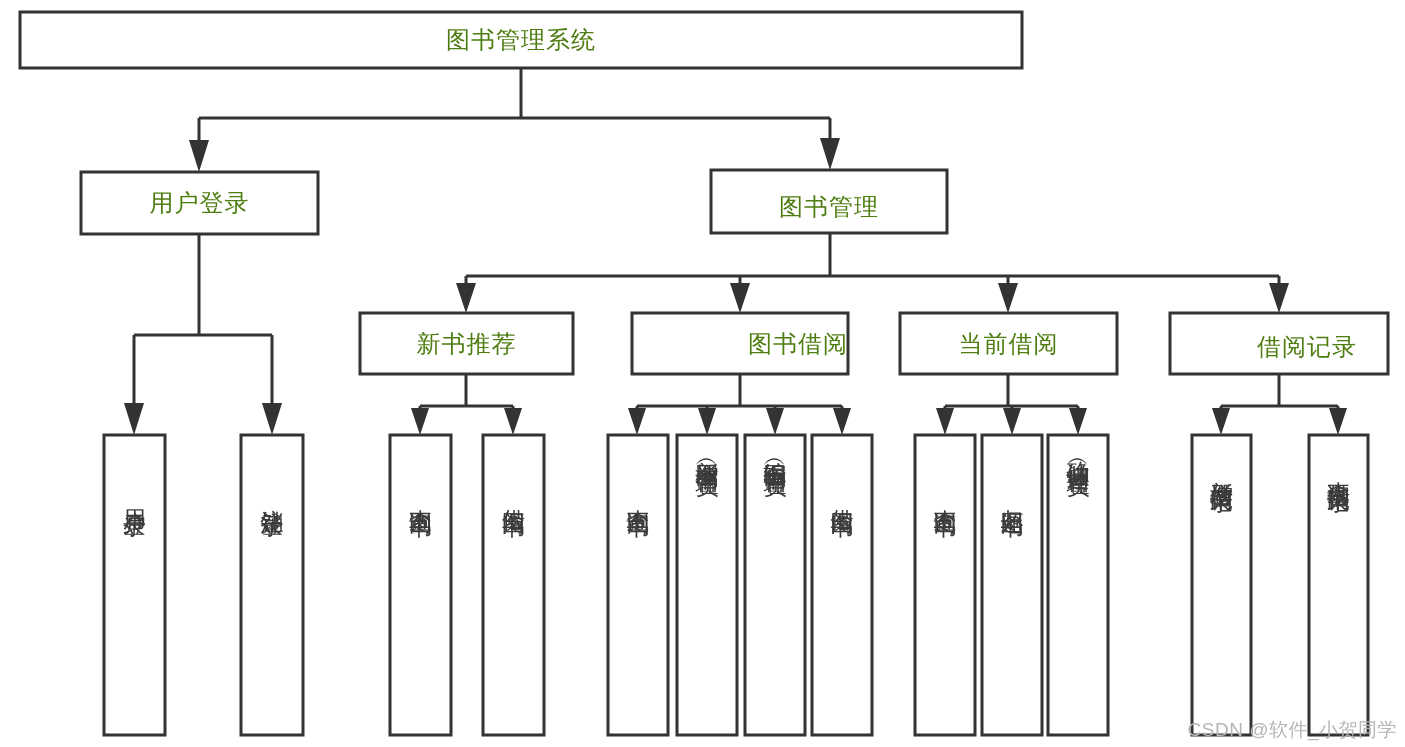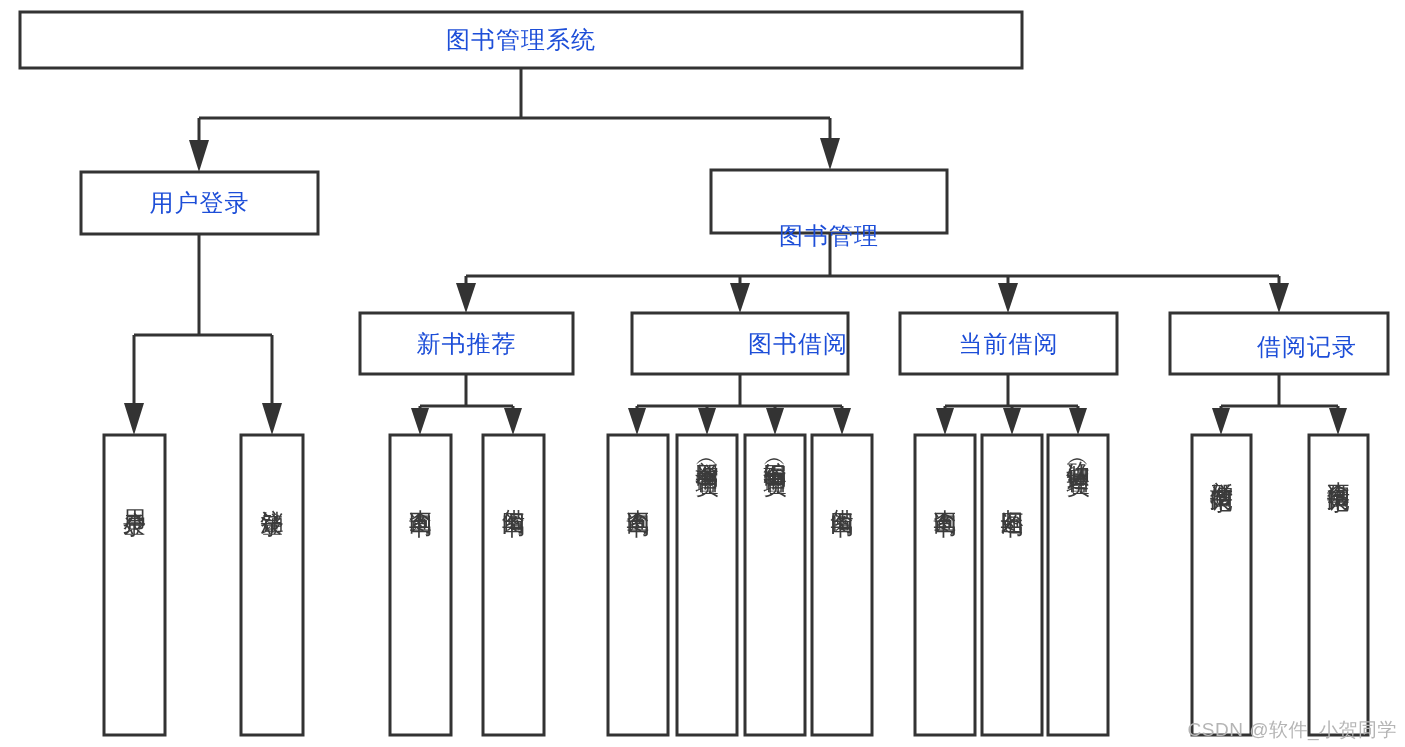--- a/index.html
+++ b/index.html
@@ -62,21 +62,21 @@
     position: absolute;
     display: flex;
     align-items: center;
     justify-content: center;
     pointer-events: none;
   }
   .hlabel-text {
     font-family: Liberation Sans, sans-serif;
     font-size: 24px;
     letter-spacing: 1px;
-    color: #1d4ed8;
+    color: #4d7c0f;
     white-space: nowrap;
   }
   .watermark {
     position: absolute;
     right: 8px;
     bottom: 4px;
     font-family: "Liberation Sans", "DejaVu Sans", sans-serif;
     font-size: 19px;
     color: #b5b5b5;
     letter-spacing: 0.5px;
@@ -178,21 +178,21 @@
   </svg>
 
   <div class="hlabel-wrap" style="left:20px; top:12px; width:1002px; height:56px;">
     <span class="hlabel-text">图书管理系统</span>
   </div>
 
   <div class="hlabel-wrap" style="left:81px; top:172px; width:237px; height:62px;">
     <span class="hlabel-text">用户登录</span>
   </div>
 
-  <div class="hlabel-wrap" style="left:711px; top:170px; width:236px; height:74px;margin-top:29px;">
+  <div class="hlabel-wrap" style="left:711px; top:170px; width:236px; height:74px;">
     <span class="hlabel-text">图书管理</span>
   </div>
 
   <div class="hlabel-wrap" style="left:360px; top:313px; width:213px; height:61px;">
     <span class="hlabel-text">新书推荐</span>
   </div>
 
   <div class="hlabel-wrap" style="left:632px; top:313px; width:216px; height:61px;justify-content:flex-end;">
     <span class="hlabel-text">图书借阅</span>
   </div>

